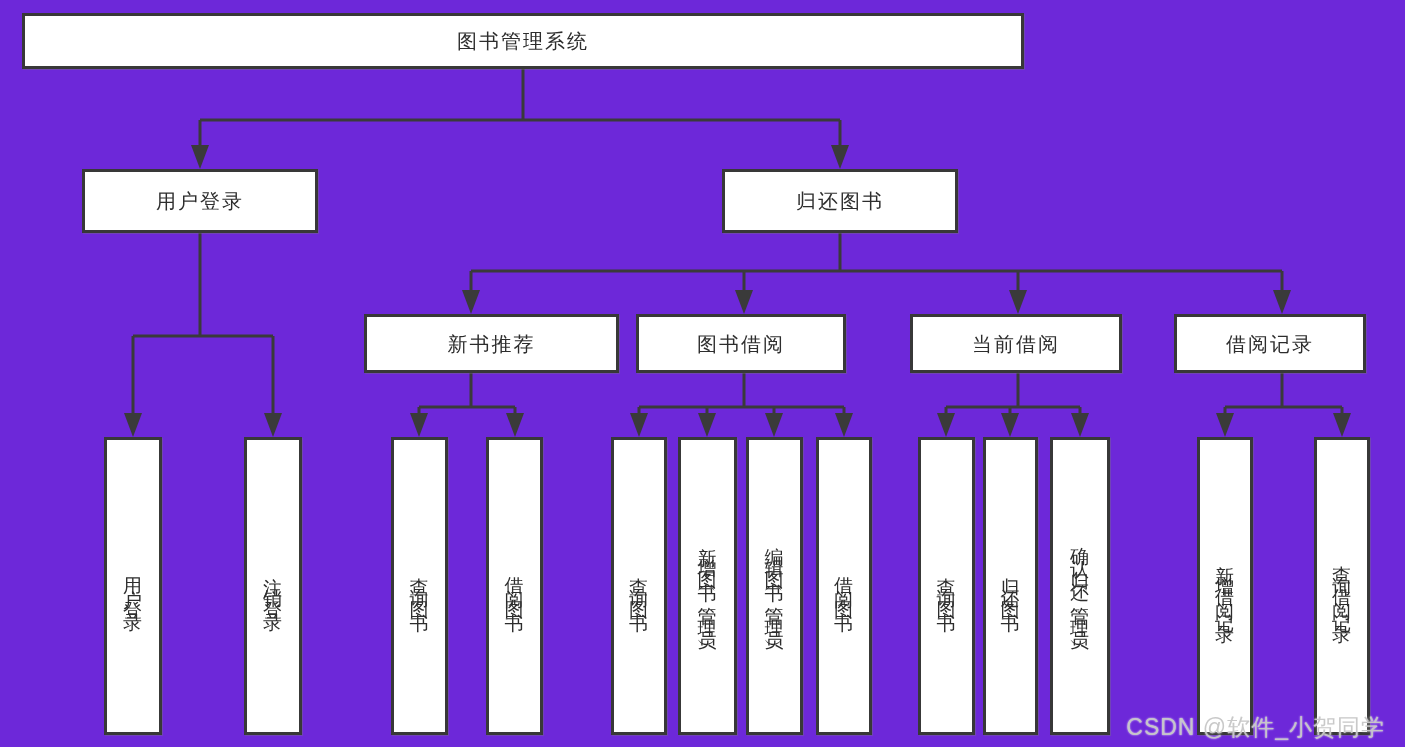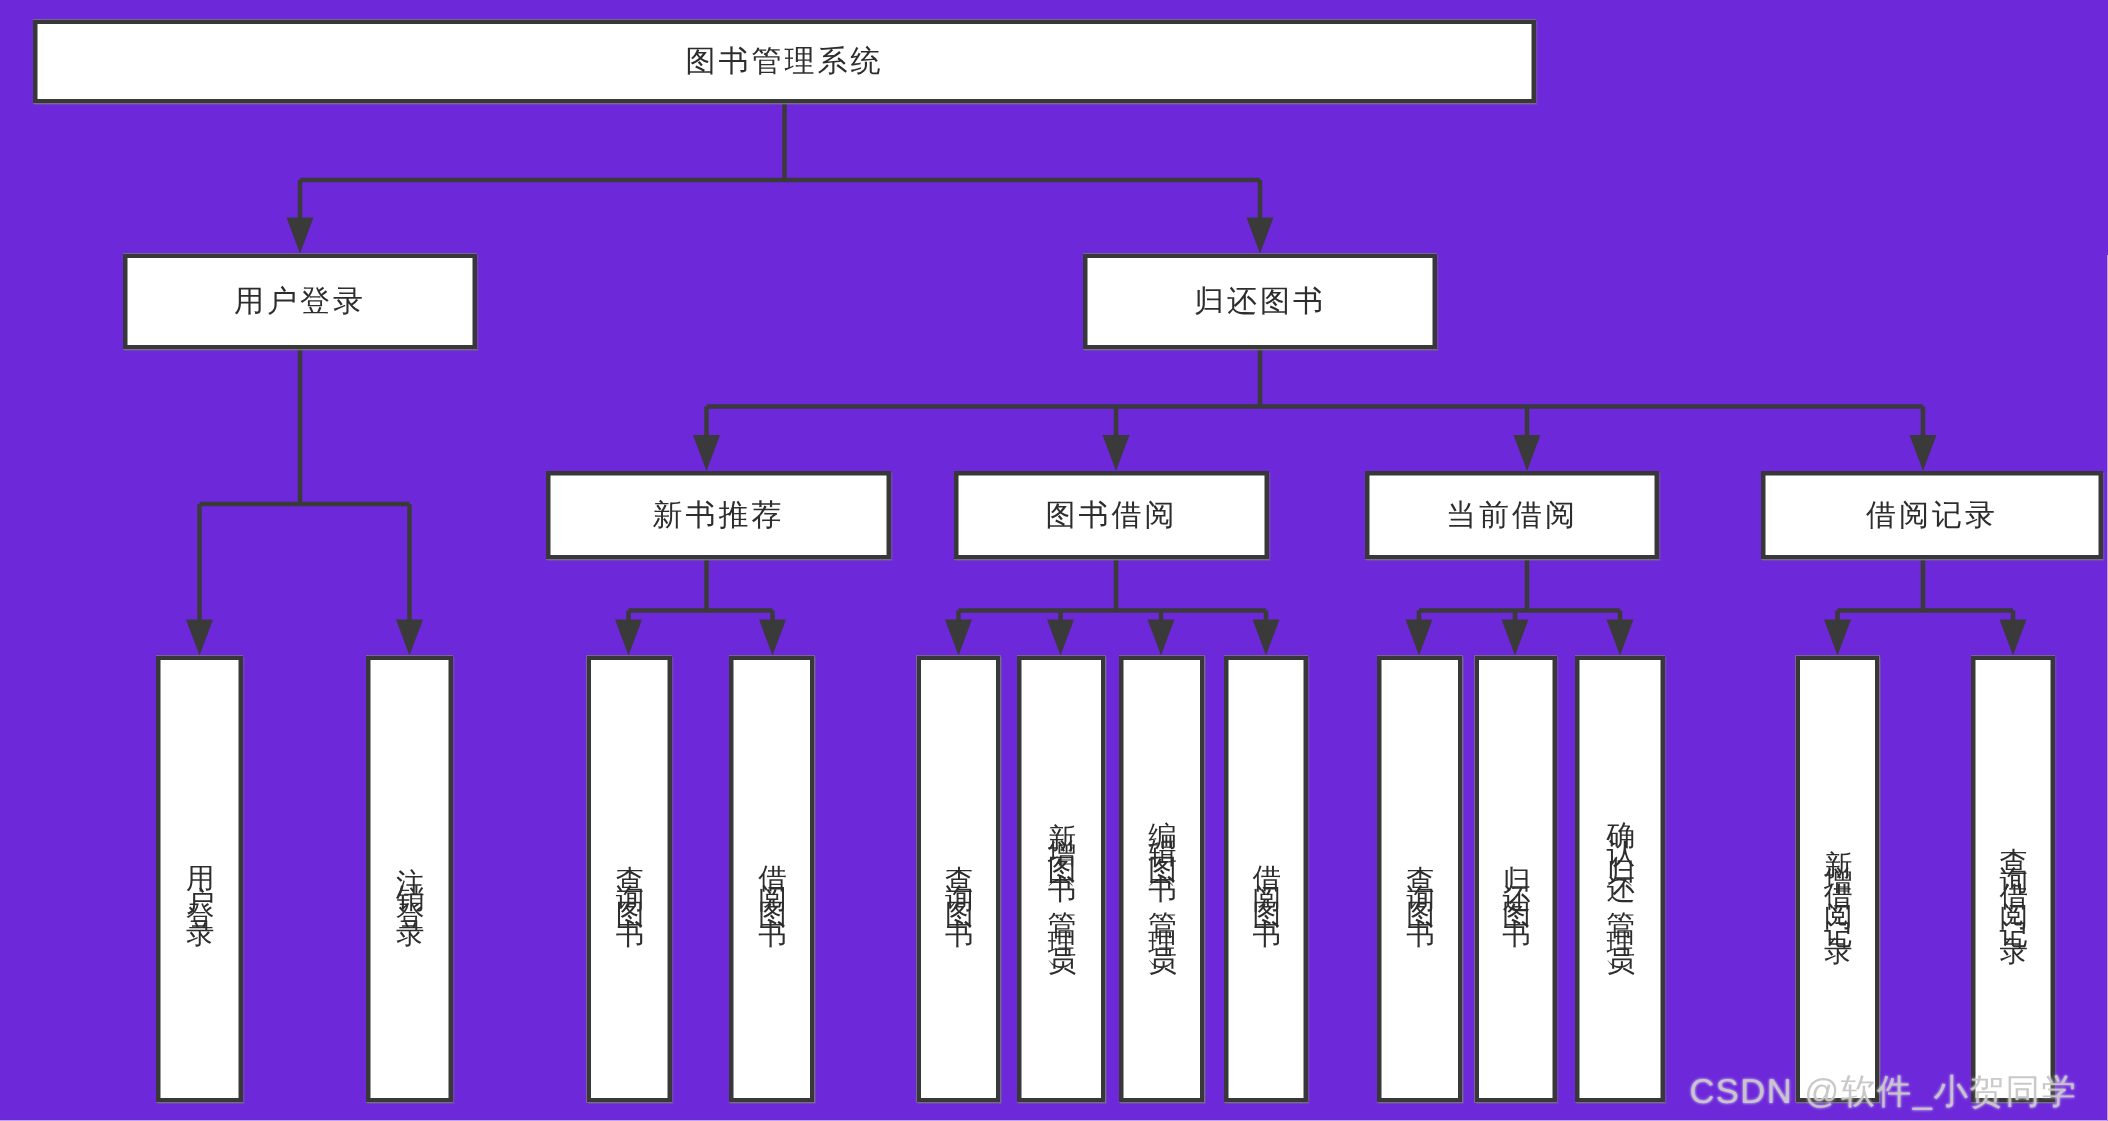--- a/index.html
+++ b/index.html
@@ -86,30 +86,30 @@
     <span>图书管理系统</span>
   </div>
 
   <div class="node hnode" style="left:82px;top:169px;width:236px;height:64px">
     <span>用户登录</span>
   </div>
   <div class="node hnode" style="left:722px;top:169px;width:236px;height:64px">
     <span>归还图书</span>
   </div>
 
-  <div class="node hnode" style="left:364px;top:314px;width:230px;height:59px">
+  <div class="node hnode" style="left:364px;top:314px;width:255px;height:59px">
     <span>新书推荐</span>
   </div>
   <div class="node hnode" style="left:636px;top:314px;width:210px;height:59px">
     <span>图书借阅</span>
   </div>
-  <div class="node hnode" style="left:910px;top:314px;width:196px;height:59px">
+  <div class="node hnode" style="left:910px;top:314px;width:212px;height:59px">
     <span>当前借阅</span>
   </div>
-  <div class="node hnode" style="left:1174px;top:314px;width:228px;height:59px">
+  <div class="node hnode" style="left:1174px;top:314px;width:192px;height:59px">
     <span>借阅记录</span>
   </div>
 
   <div class="node vnode" style="left:104px;top:437px;width:58px;height:298px">
     <span>用户登录</span>
   </div>
   <div class="node vnode" style="left:244px;top:437px;width:58px;height:298px">
     <span>注销登录</span>
   </div>
 

